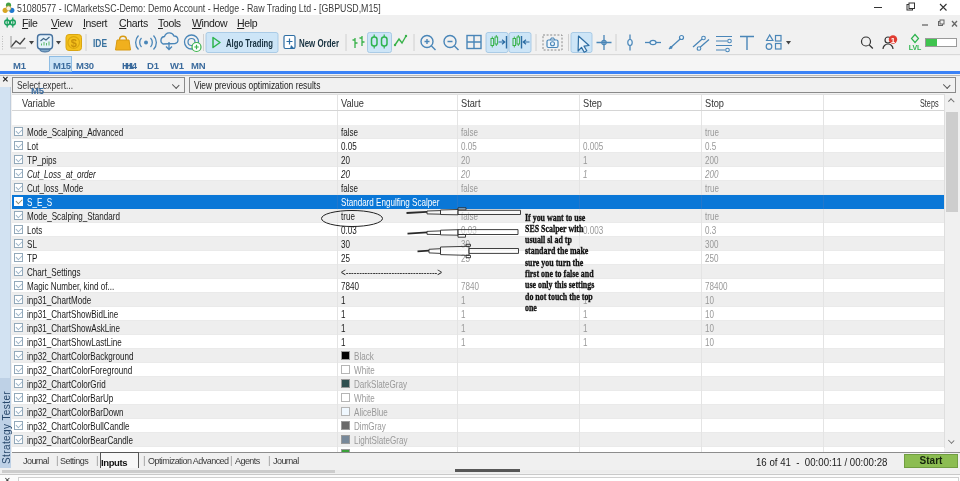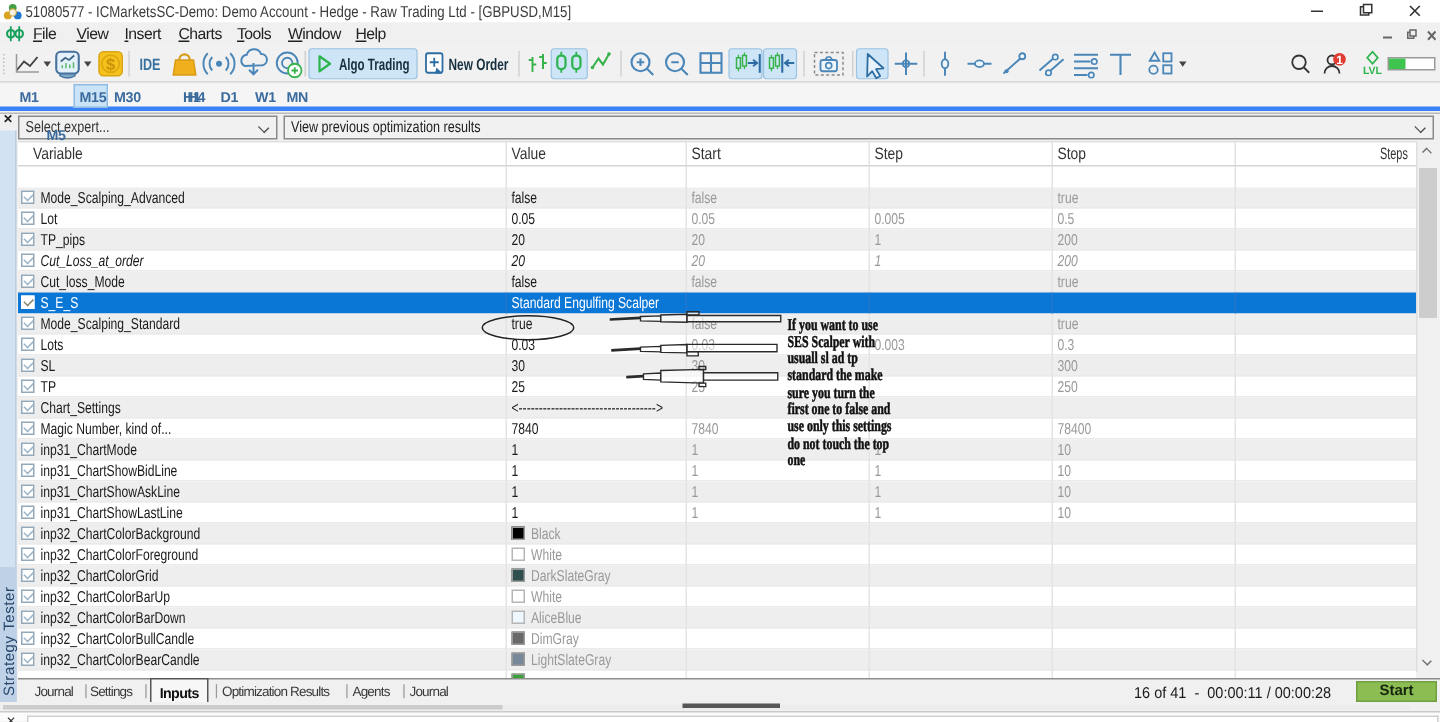--- a/index.html
+++ b/index.html
@@ -60,21 +60,21 @@
 
 #annotext { left:525px; top:211.5px; width:200px; font-family:"Liberation Serif", serif;
   font-weight:bold; font-size:11px; line-height:11.3px; color:#111;
   transform:scaleX(0.72); transform-origin:0 0; white-space:nowrap; -webkit-text-stroke:0.35px #111; }
 
 
 #tabbar { left:12px; top:452px; width:948px; height:16px; background:#f0f0f0; border-top:1px solid #8d8d8d; }
 .tab { position:absolute; top:3px; font-size:9px; color:#3a3a3a; letter-spacing:-0.55px; }
 .tabsep { position:absolute; top:2px; font-size:10px; color:#9a9a9a; }
 #activetab { position:absolute; left:88px; top:-1px; height:16px; width:39px; background:#f7f7f7;
-  border:1px solid #555; border-bottom:none; text-align:center; font-size:9.5px; font-weight:bold; color:#111; padding-top:3.5px; letter-spacing:-0.4px; }
+  border:1px solid #555; border-bottom:none; text-align:left; font-size:9.5px; font-weight:bold; color:#111; padding-top:3.5px; letter-spacing:-0.4px; }
 #startbtn { position:absolute; left:892px; top:1px; width:54px; height:14px; background:#8cbd52;
   border:1px solid #719e41; text-align:center; font-size:10px; font-weight:bold; color:#16250e; }
 #runinfo { position:absolute; left:744px; top:2.5px; font-size:10.5px; color:#1a1a1a; transform:scaleX(0.92); transform-origin:0 0; white-space:nowrap; }
 
 #hscrollstrip { left:0; top:468px; width:960px; height:6px; background:#f0f0f0; }
 #bottombar { left:0; top:474px; width:960px; height:7px; background:#fbfbfb; border-top:1px solid #c9c9c9; }
 </style>
 </head>
 <body>
 <div id="app">
@@ -467,21 +467,21 @@
   </svg>
   <div class="abs" id="annotext">
     If you want to use<br>SES Scalper with<br>usuall sl ad tp<br>standard the make<br>sure you turn the<br>first one to false and<br>use only this settings<br>do not touch the top<br>one
   </div>
   <div class="abs" id="tabbar">
     <div id="activetab">Inputs</div>
     <div id="runinfo">16 of 41&nbsp;&nbsp;-&nbsp;&nbsp;00:00:11 / 00:00:28</div>
     <div id="startbtn">Start</div>
   <div class="tab" style="left: 11px;">Journal</div>
       <div class="tab" style="left: 48px;">Settings</div>
-      <div class="tab" style="left: 136px;">Optimization Results</div>
+      <div class="tab" style="left: 136px;">Optimization Advanced</div>
       <div class="tab" style="left: 223px;">Agents</div>
       <div class="tab" style="left: 261px;">Journal</div>
       <div class="tabsep" style="left: 44px;">|</div>
       <div class="tabsep" style="left: 84px;">|</div>
       <div class="tabsep" style="left: 131px;">|</div>
       <div class="tabsep" style="left: 218px;">|</div>
       <div class="tabsep" style="left: 256px;">|</div>
     </div>
   <div class="abs" id="hscrollstrip">
     <div style="position:absolute;left:2px;top:1.5px;width:938px;height:3px;background:#ececec;"></div>

